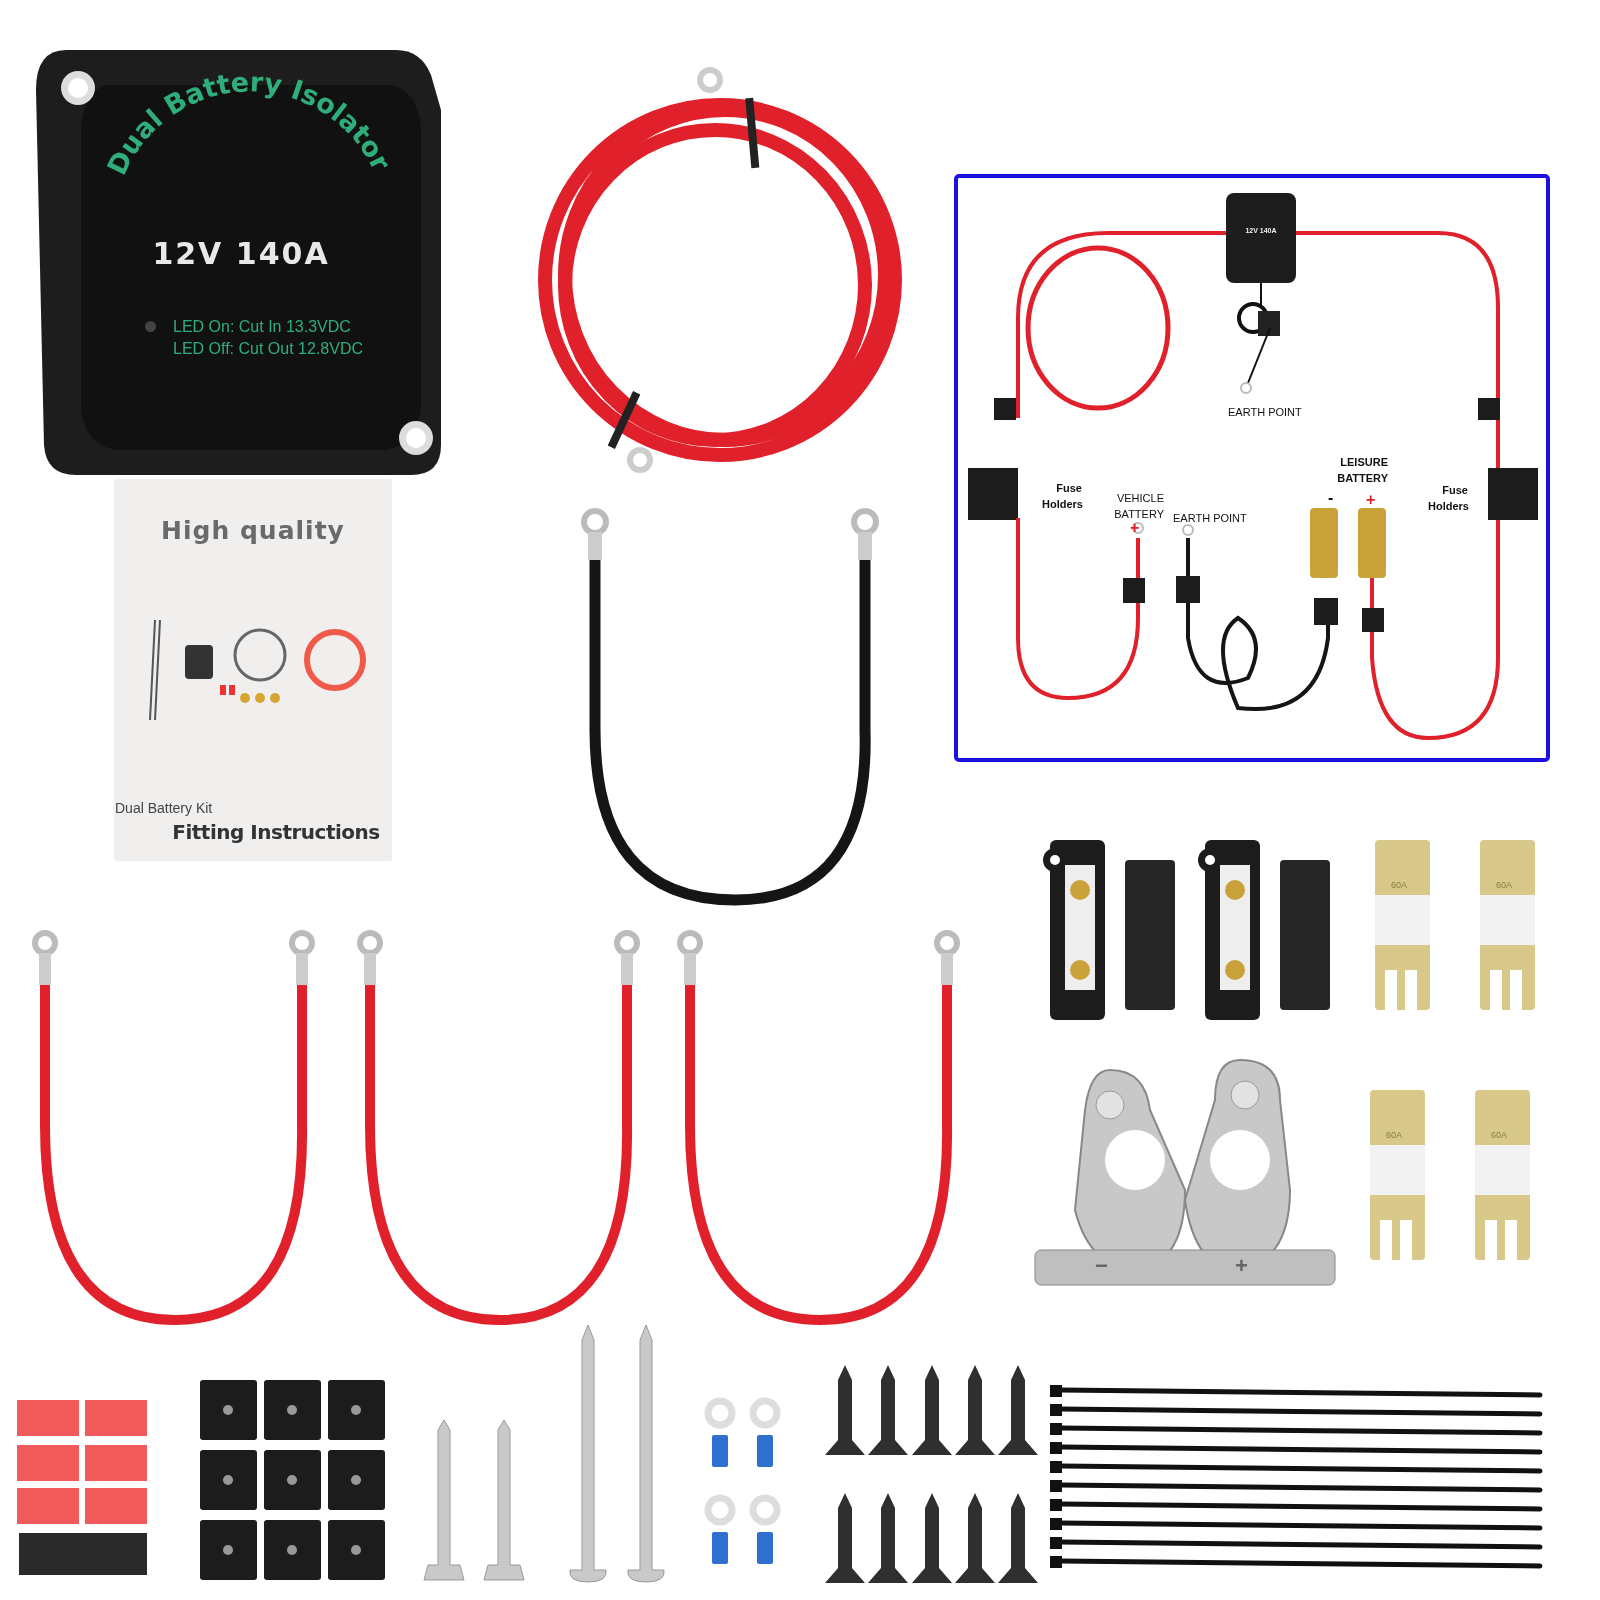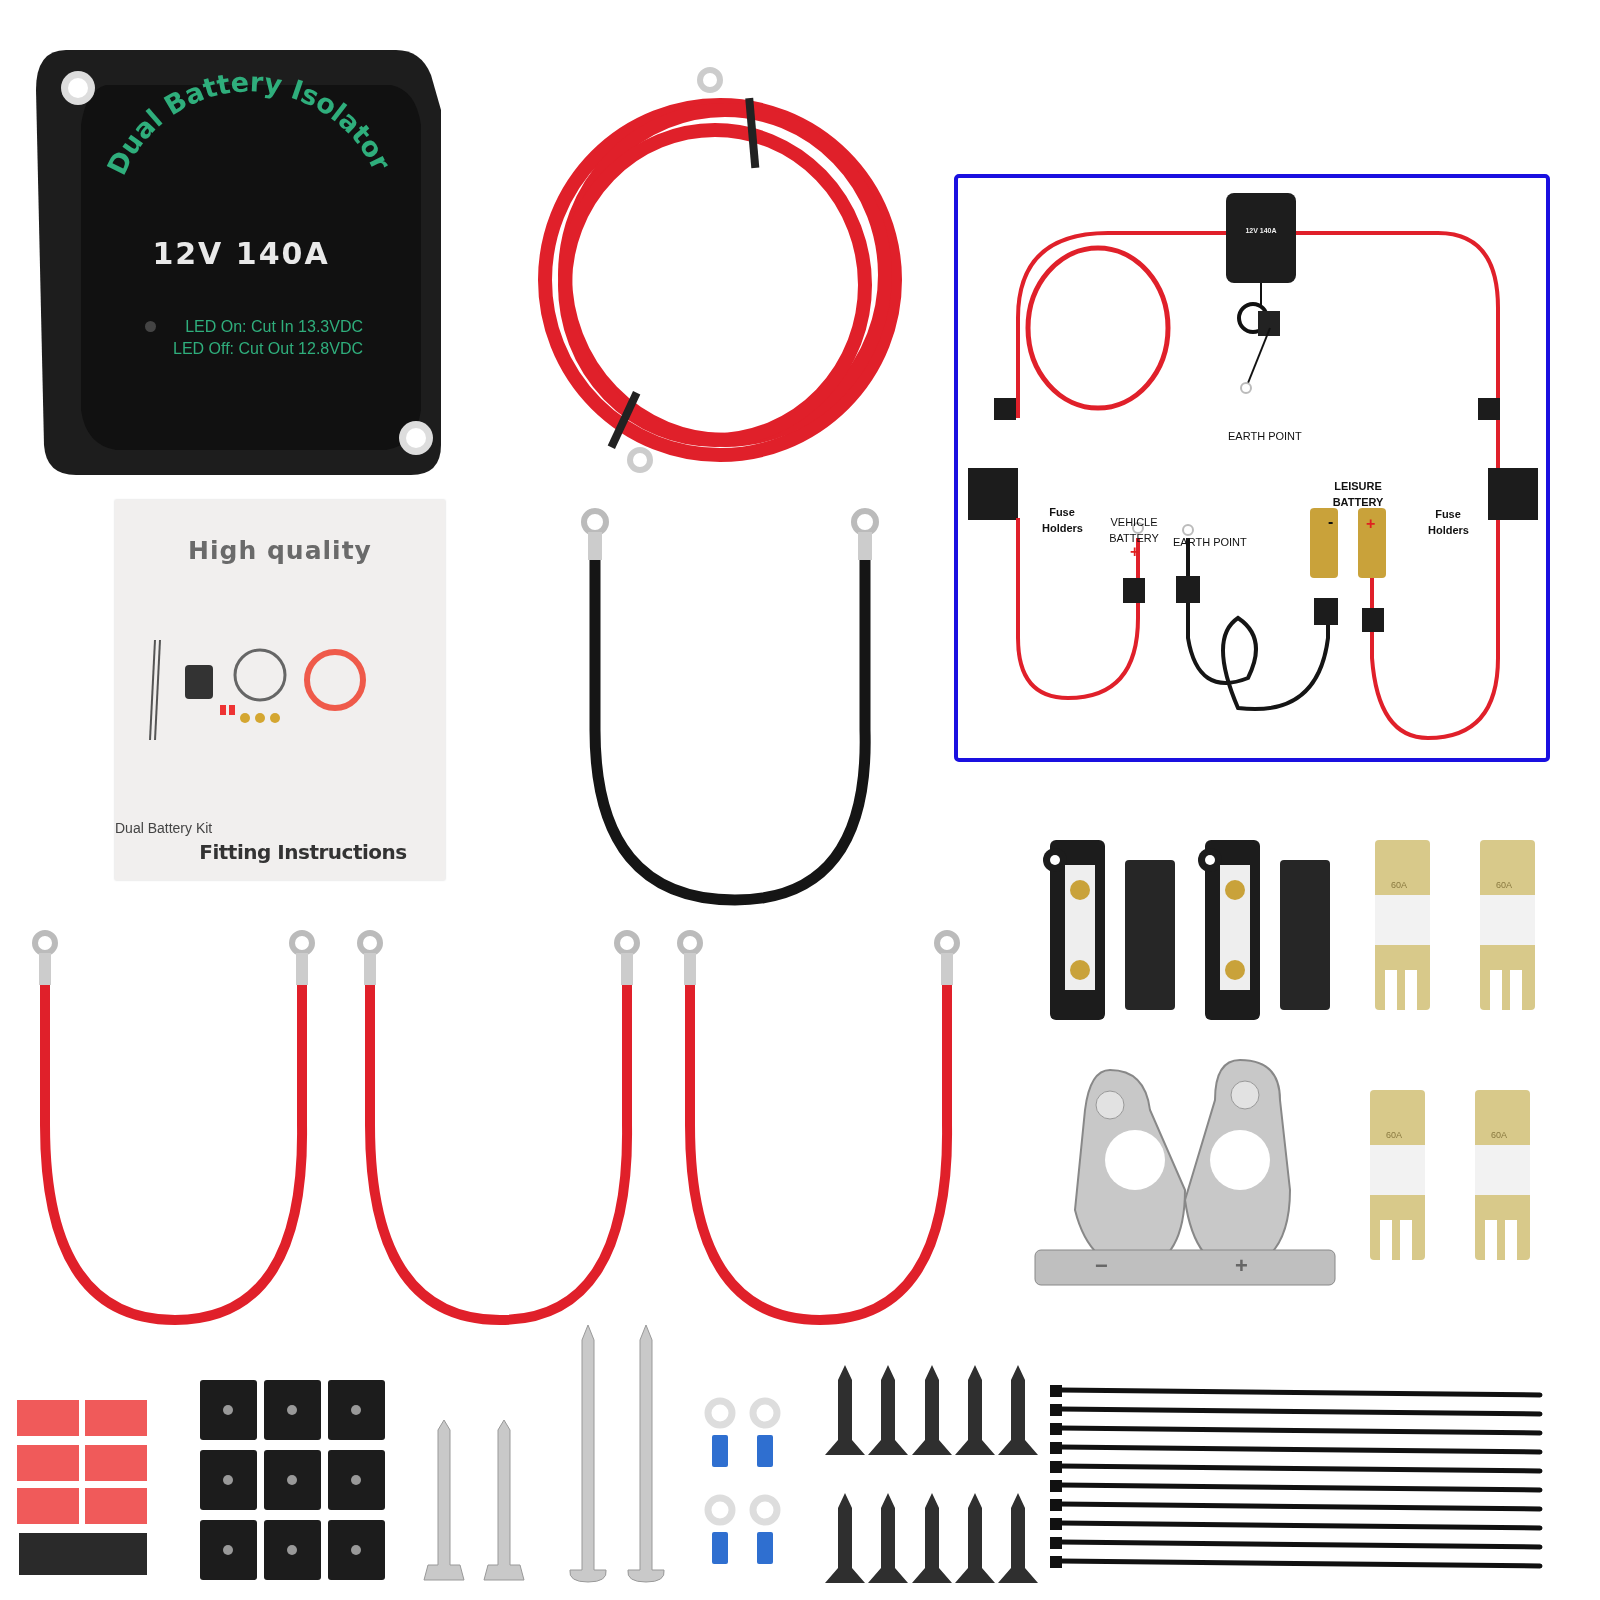--- a/index.html
+++ b/index.html
@@ -3,32 +3,32 @@
 <meta charset="utf-8">
 <style>
   html, body { margin:0; padding:0; background:#ffffff; }
   body { width:1600px; height:1600px; position:relative; overflow:hidden; font-family:"Liberation Sans", sans-serif; }
   .abs { position:absolute; }
   svg { position:absolute; overflow:visible; }
 
   
   .isolator { left:36px; top:50px; width:410px; height:425px; }
   .iso-rating { position:absolute; left:0; width:410px; top:186px; text-align:center; color:#e9e9e9; font-weight:bold; font-size:30px; letter-spacing:2px; font-family:"DejaVu Sans", sans-serif; }
-  .iso-led { position:absolute; left:137px; top:266px; color:#2fae7c; font-size:16px; line-height:22px; font-family:"Liberation Sans", sans-serif;text-align:right; }
+  .iso-led { position:absolute; left:137px; top:266px; color:#2fae7c; font-size:16px; line-height:22px; font-family:"Liberation Sans", sans-serif; }
   .led-dot { position:absolute; left:-28px; top:5px; width:11px; height:11px; border-radius:50%; background:#444; }
 
   
-  .booklet { left:115px; top:500px; width:330px; height:380px; background:#f1efee; box-shadow:0 0 2px #ccc;text-decoration:underline; }
+  .booklet { left:115px; top:480px; width:276px; height:380px; background:#f1efee; box-shadow:0 0 2px #ccc;text-decoration:underline; }
   .booklet .hq { position:absolute; top:36px; width:100%; text-align:center; font-size:25px; font-weight:bold; color:#6a6a6a; letter-spacing:1px; font-family:"DejaVu Sans", sans-serif; }
   .booklet .kit { position:absolute; top:320px; width:100%; text-align:left; font-size:14px; color:#444; }
   .booklet .fit { position:absolute; top:340px; width:100%; text-align:center; font-size:20px; font-weight:bold; color:#333; font-family:"DejaVu Sans", sans-serif; letter-spacing:-0.5px;padding-left:23px;}
 
   
   .diagram { left:954px; top:174px; width:596px; height:588px; border:4px solid #1a10e0; border-radius:5px; background:#fff; box-sizing:border-box; }
-  .dlabel { position:absolute; font-size:11px; color:#111; font-family:"Liberation Sans", sans-serif; text-align:center; line-height:16px; font-weight:bold;margin-top:24px; }
+  .dlabel { position:absolute; font-size:11px; color:#111; font-family:"Liberation Sans", sans-serif; text-align:right; line-height:16px; font-weight:bold; }
   .plus { color:#e02020; font-size:16px; font-weight:bold; }
   .minus { color:#111; font-size:16px; font-weight:bold; }
 
   .fuse-label { position:absolute; font-size:9px; color:#8a7a40; font-family:Liberation Sans, sans-serif; }
 </style>
 </head>
 <body>
 
 <div class="abs isolator">
   <svg width="410" height="425">

